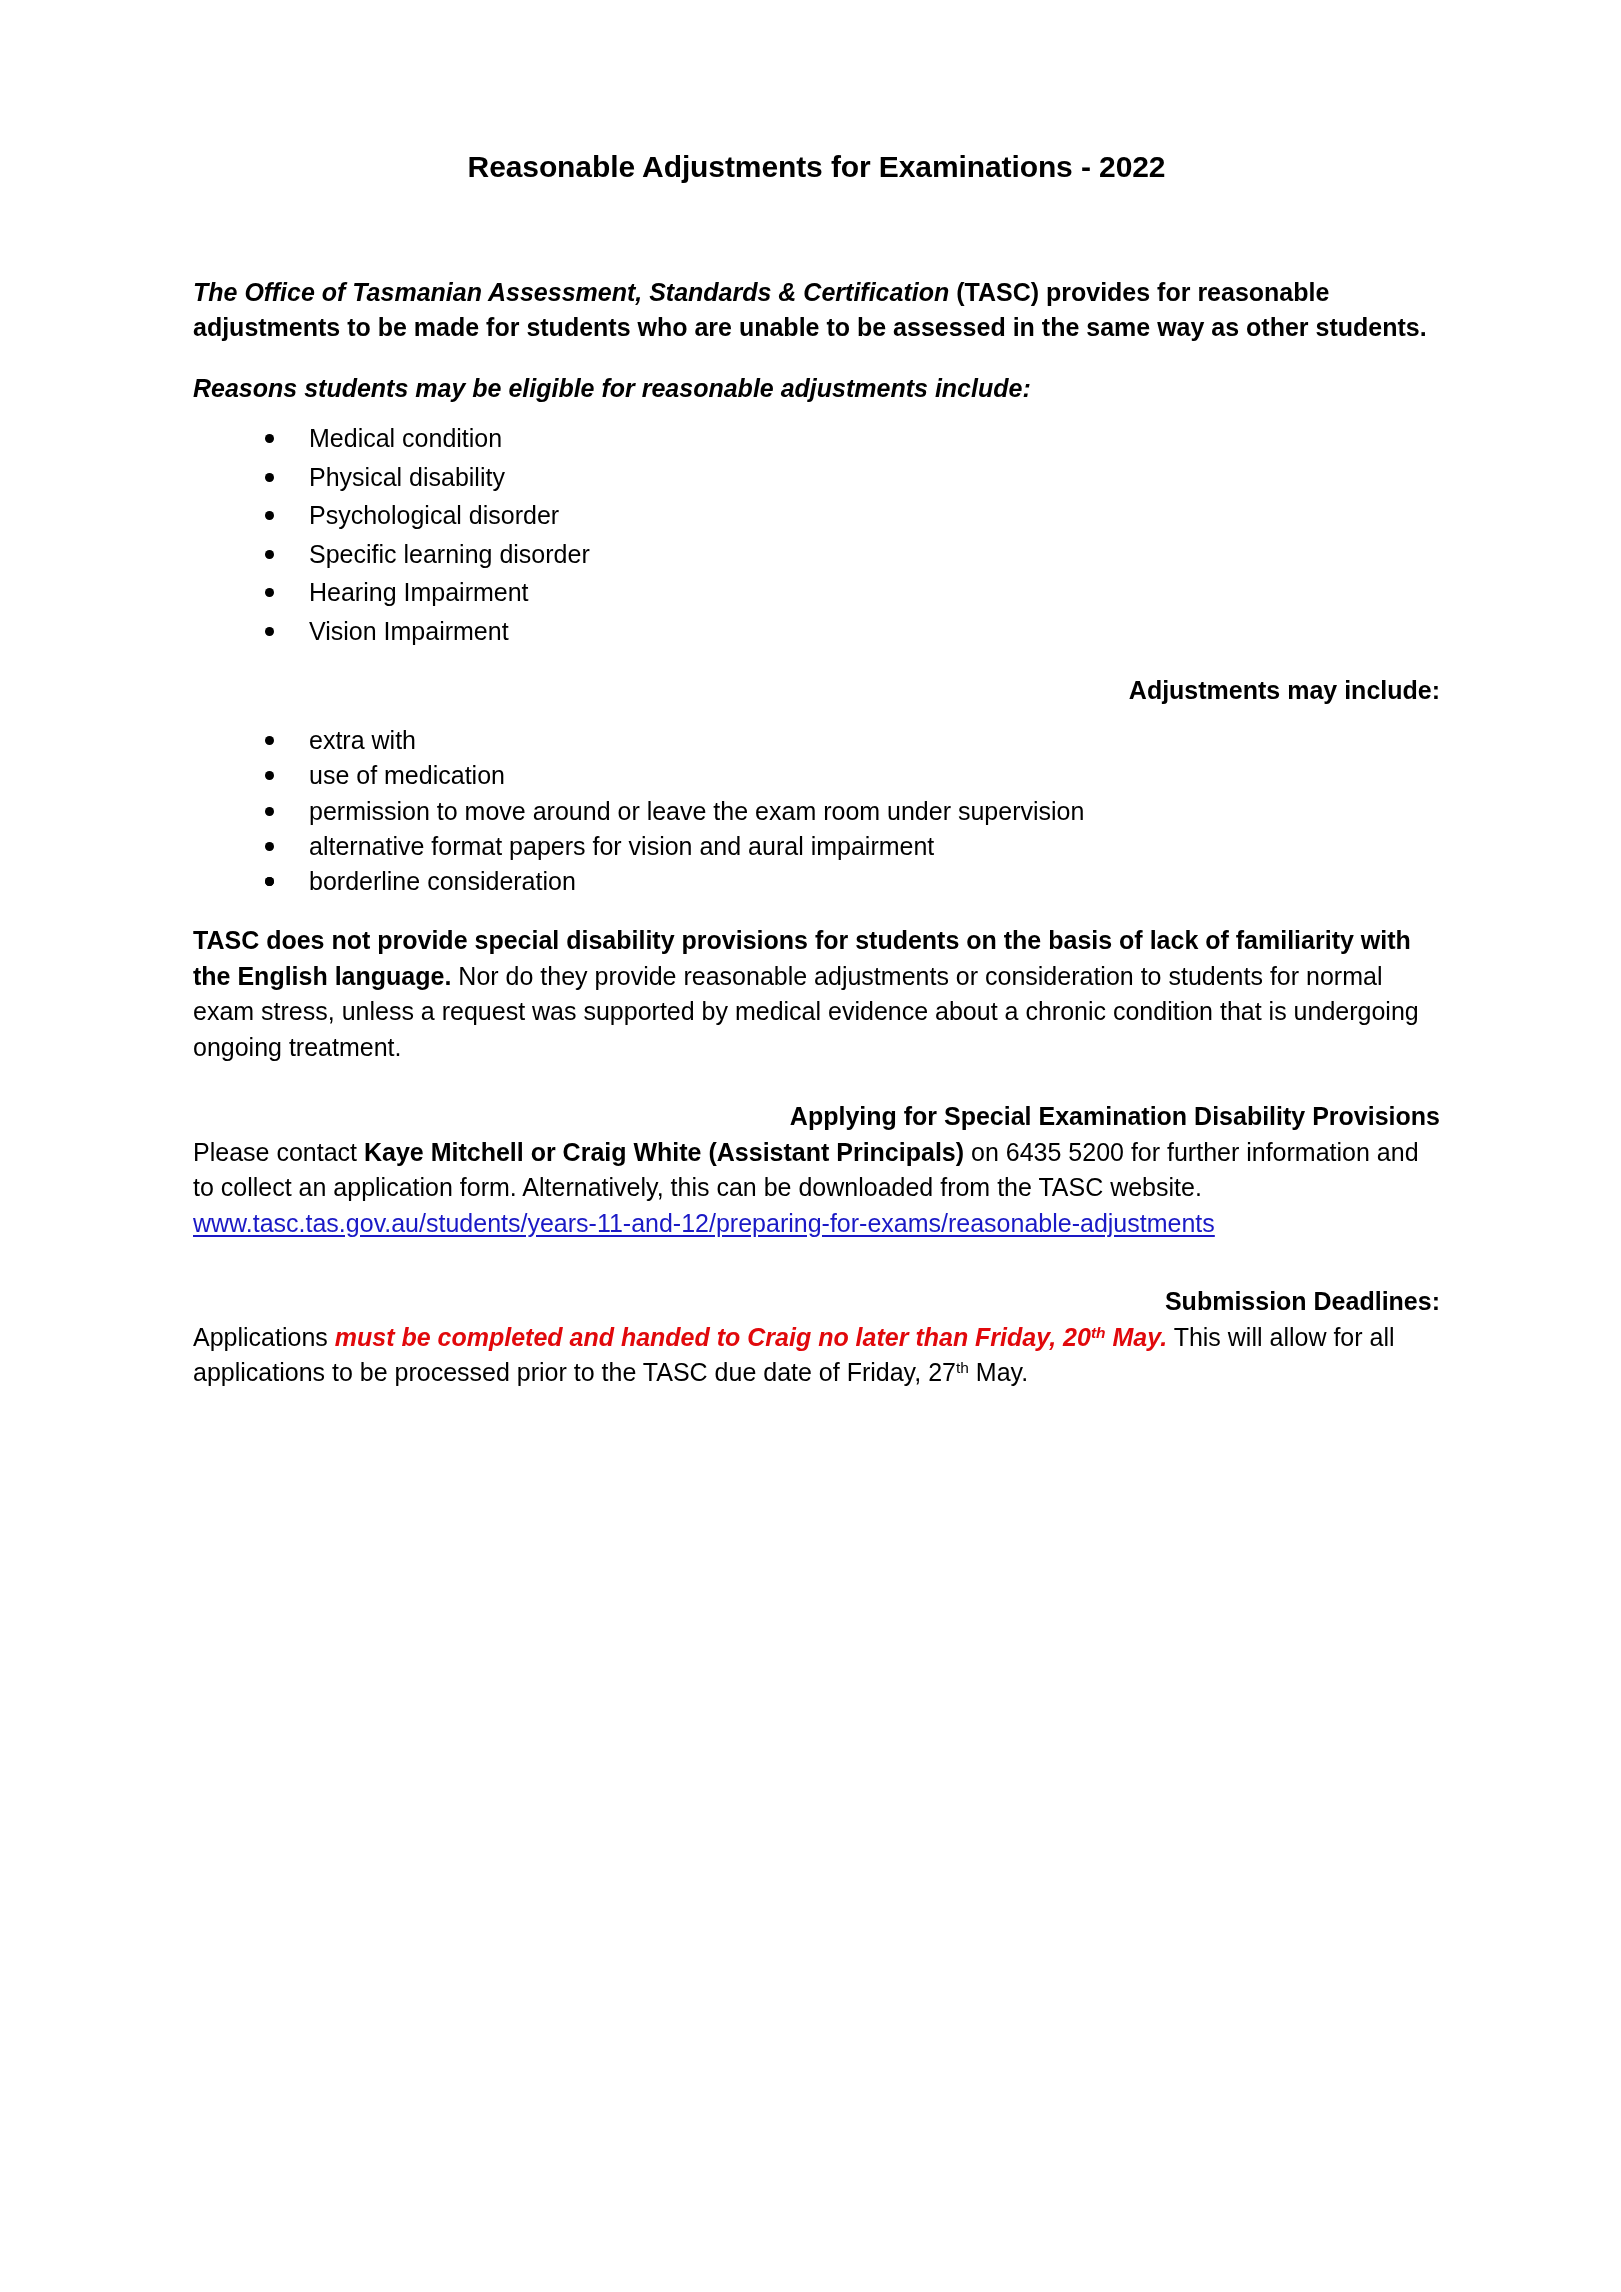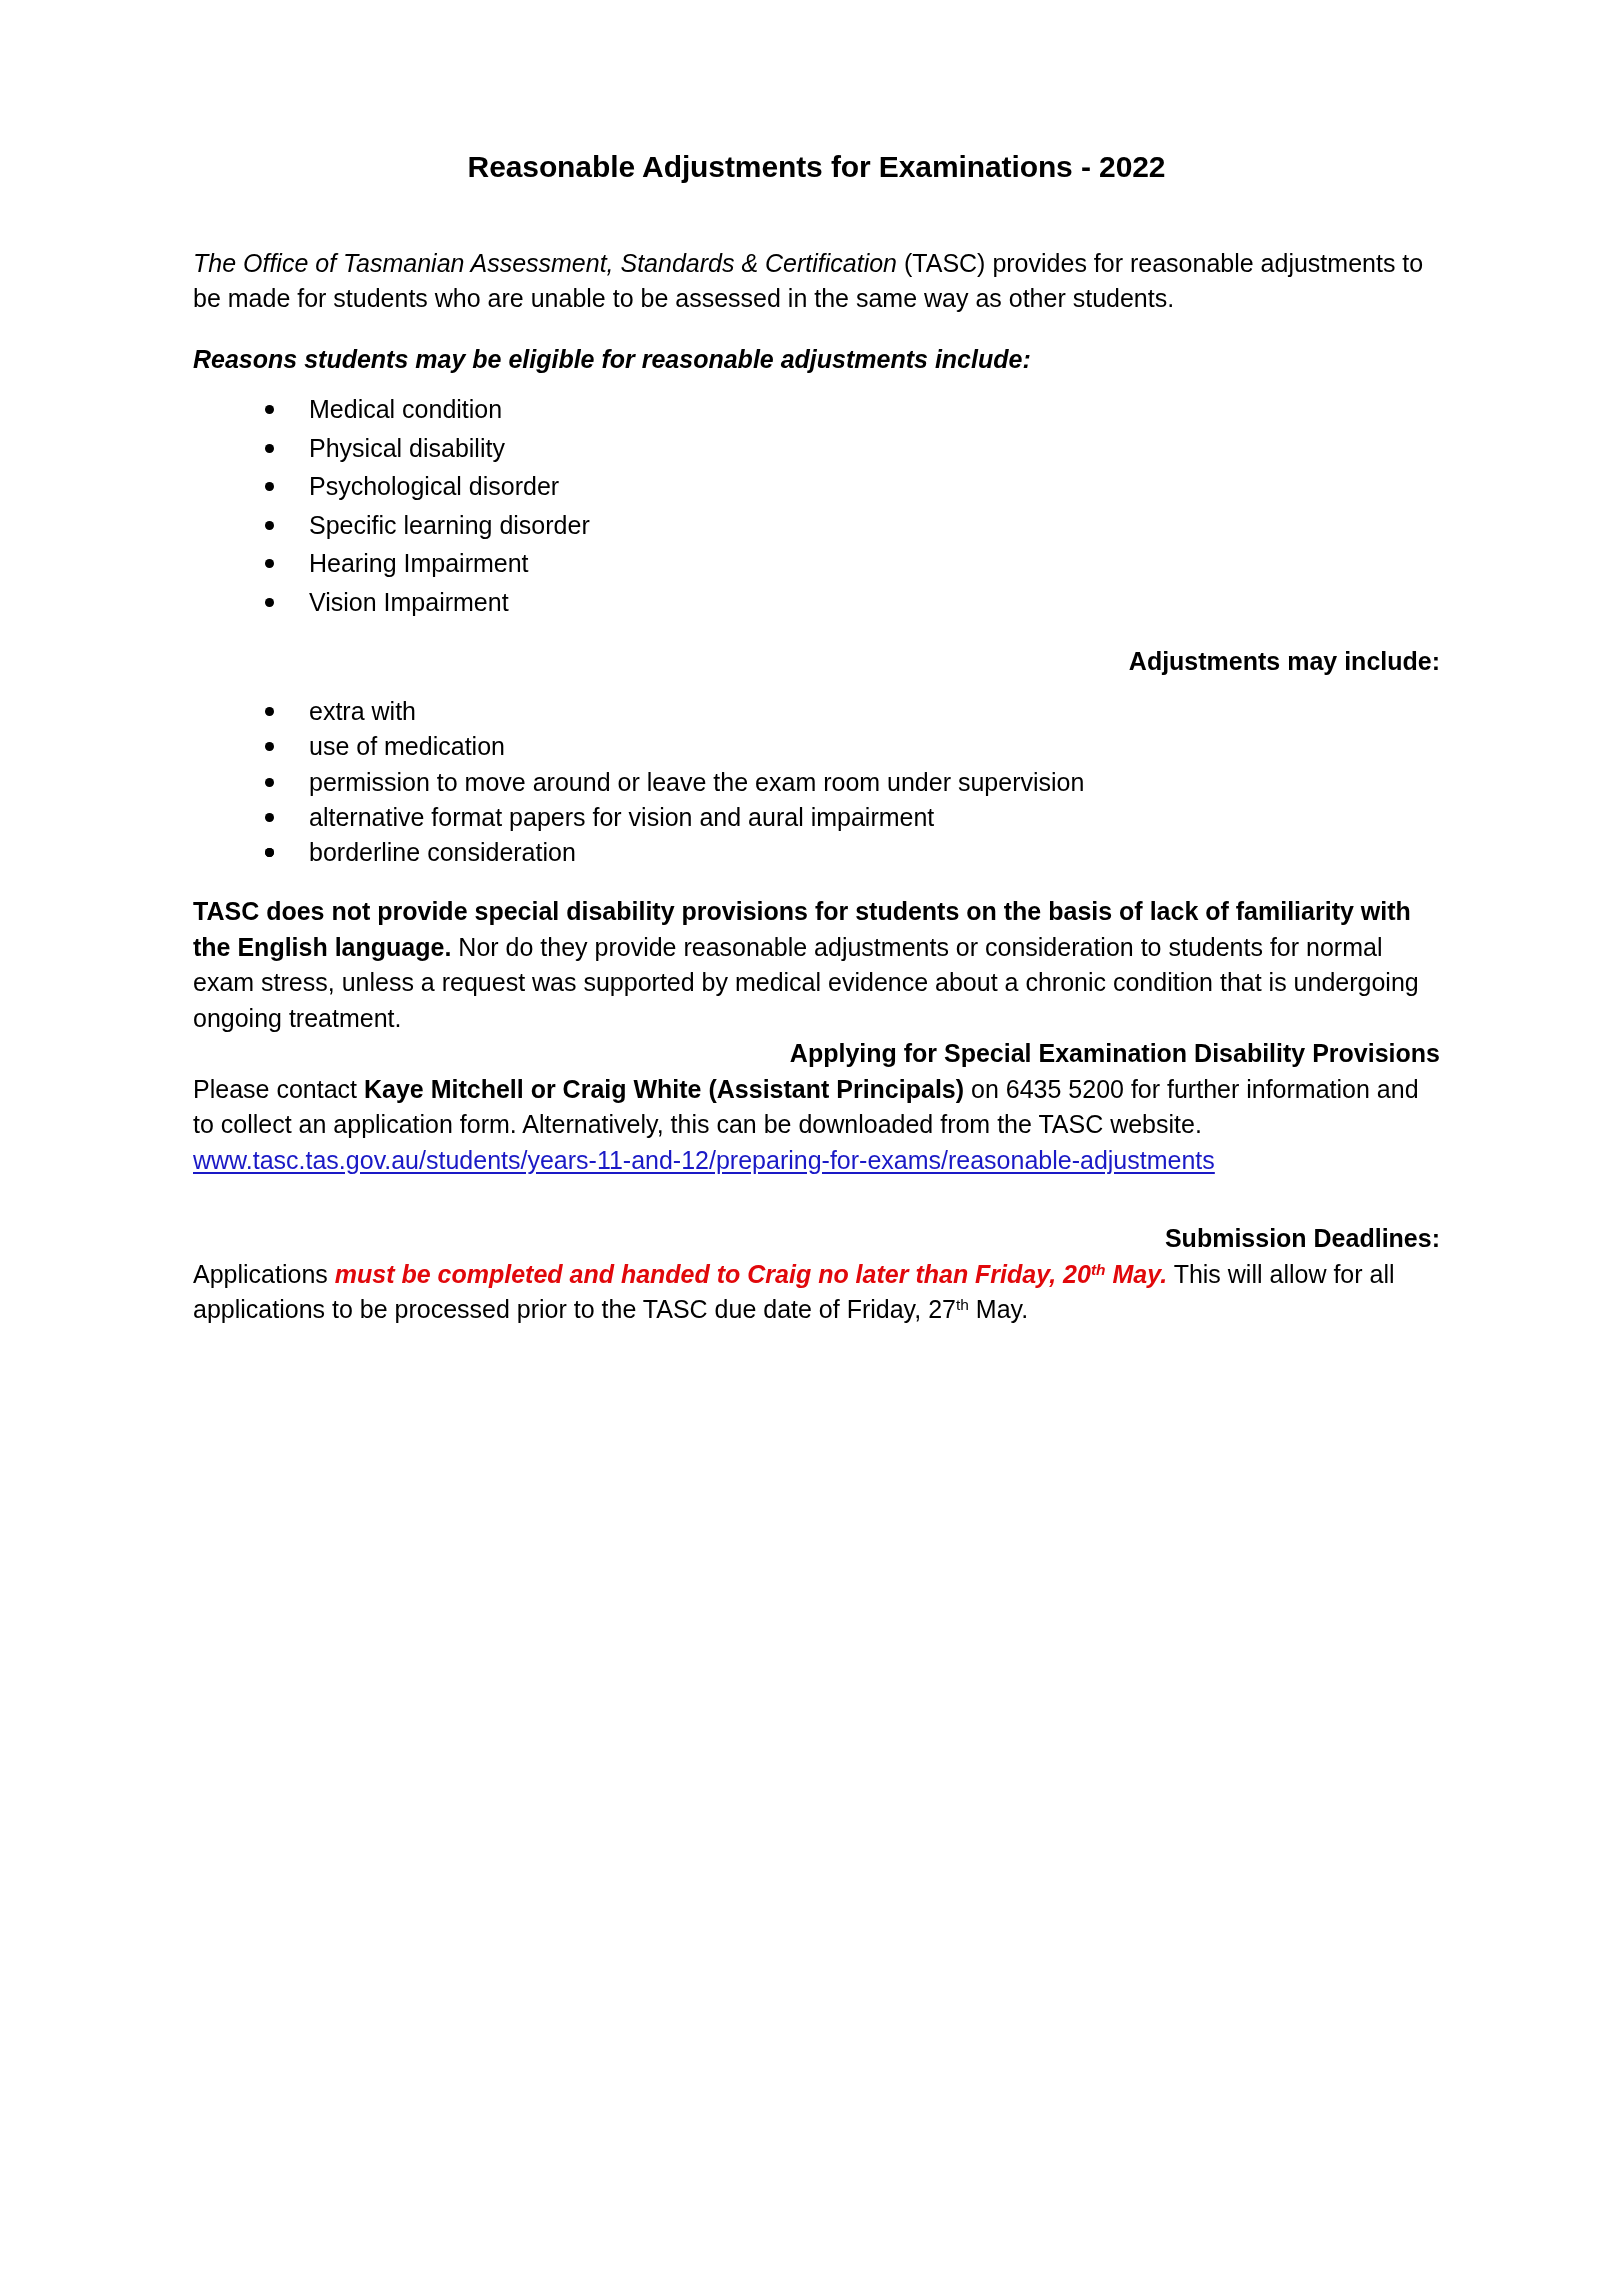--- a/index.html
+++ b/index.html
@@ -34,26 +34,28 @@
     padding-top: 149px;
     letter-spacing: -0.1px;
   }
   .para {
     font-size: 25px;
     line-height: 1.42;
     margin: 0;
     text-align: left;
   }
   .para.intro {
-    margin-top: 60px;
+    margin-top: 89px;
+    font-weight: bold;
   }
   .para.gap-before {
     margin-top: 25.5px;
   }
   .para.gap-before-lg {
+    margin-top: 34px;
   }
   .para.tight {
     margin-top: 0;
   }
   .lead-italic {
     font-style: italic;
   }
   .bold {
     font-weight: bold;
     text-align: right;

